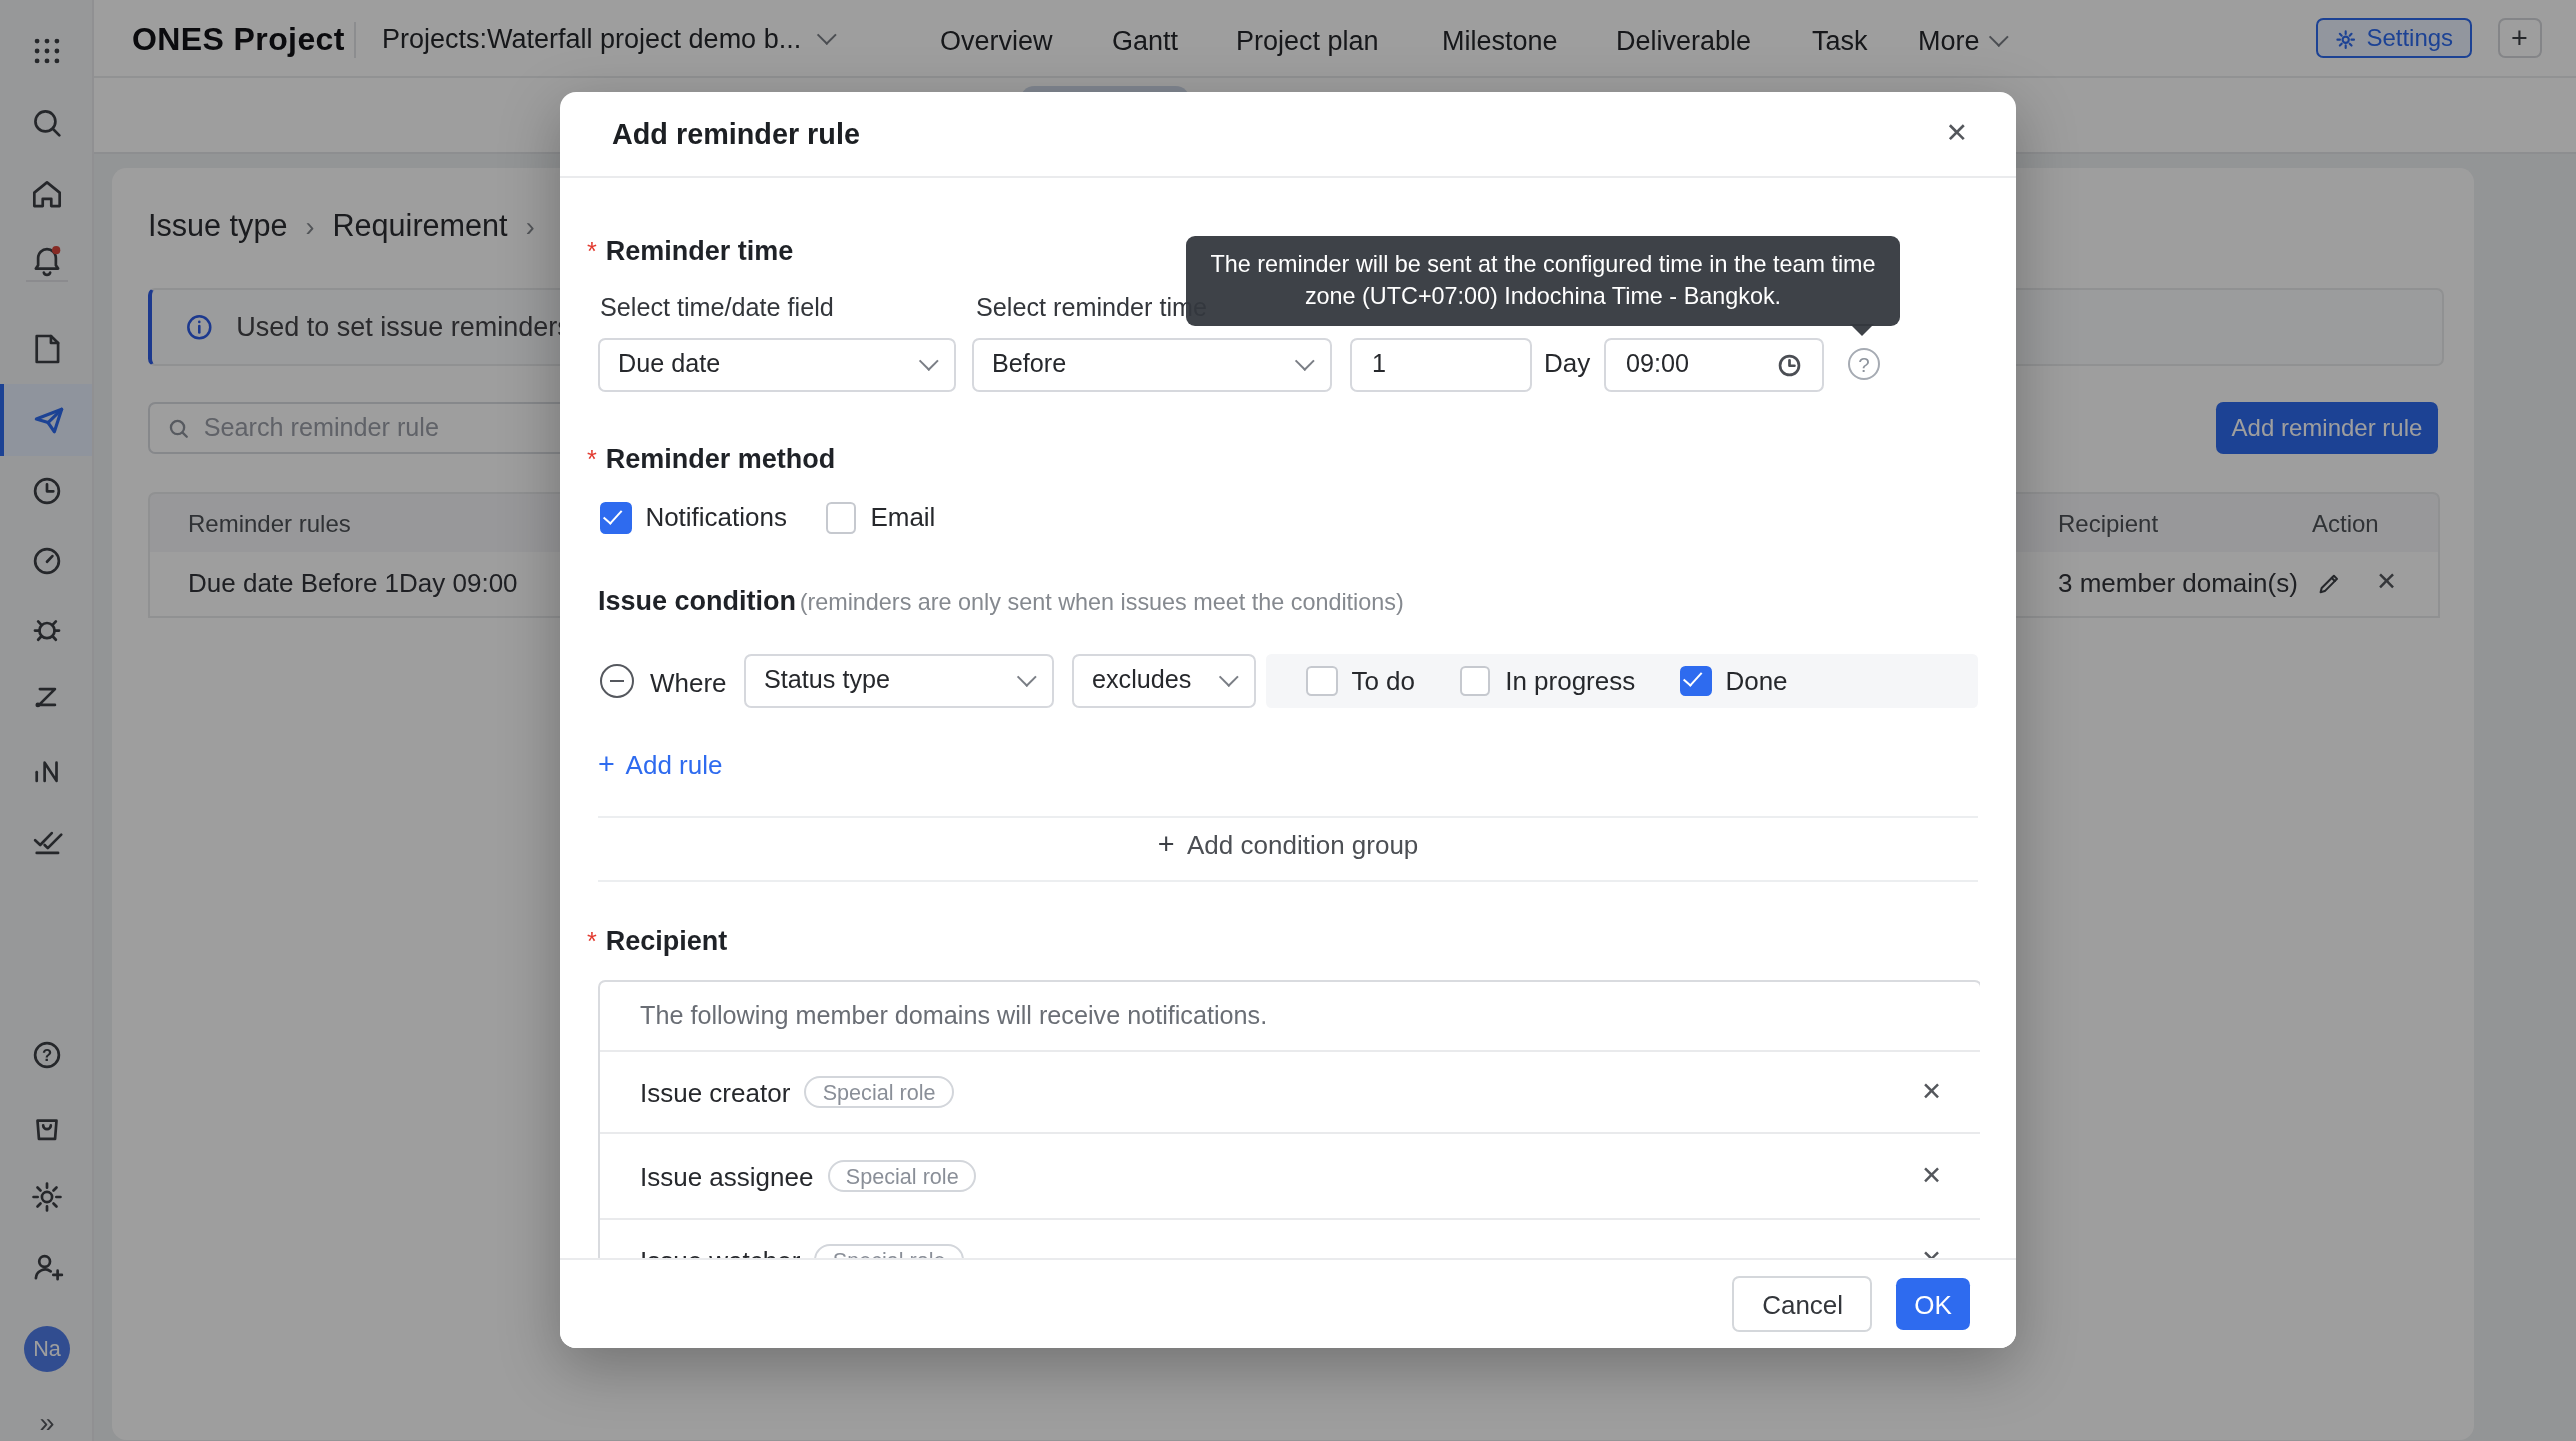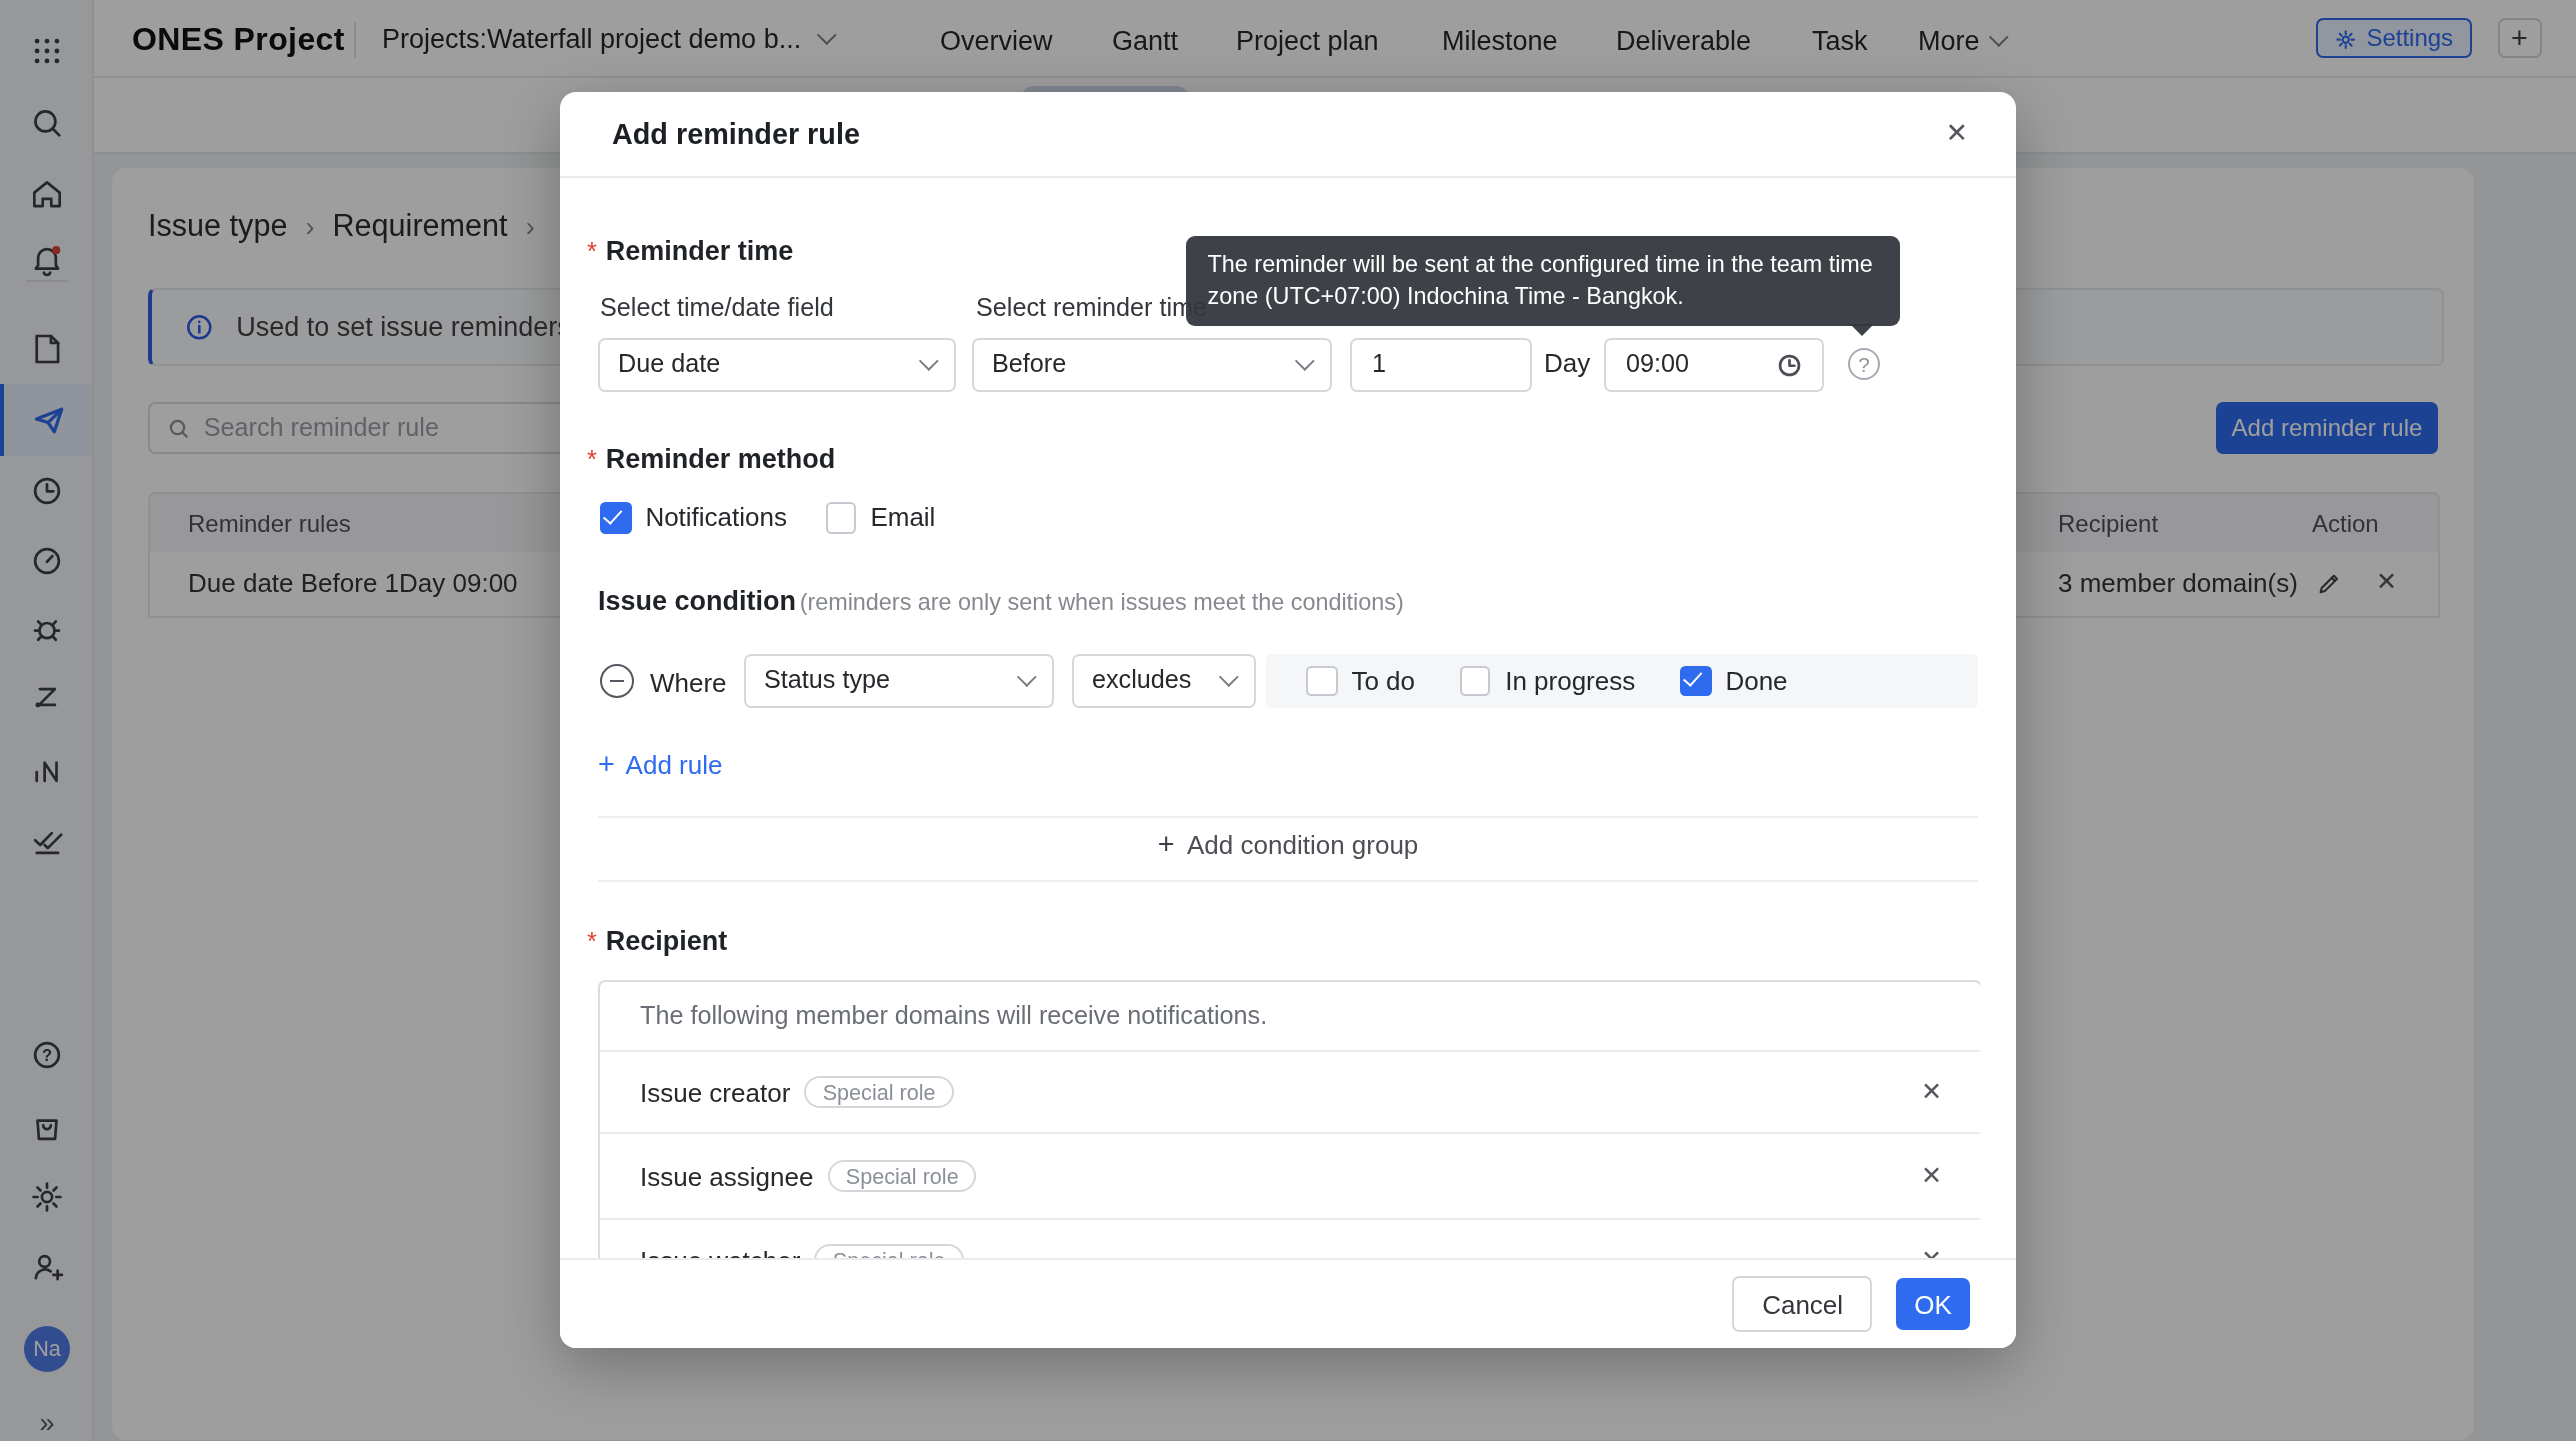--- a/index.html
+++ b/index.html
@@ -1,16 +1,16 @@
 <!DOCTYPE html>
 <html style="font-size:14.4px"><head>
 <meta charset="utf-8">
 <style>
   html,body{margin:0;padding:0;background:#fff;}
-  .viewport{position:relative;width:2576px;height:1441px;overflow:hidden;font-family:"Liberation Sans","DejaVu Sans",sans-serif;}
+  .viewport{position:relative;width:2576px;height:1441px;overflow:hidden;font-family:"Liberation Sans","DejaVu Sans",sans-serif;text-align:center;}
   .screen{position:absolute;left:0;top:0;width:1288px;height:721px;transform:scale(2);transform-origin:0 0;background:#eef0f2;}
   .abs{position:absolute;box-sizing:border-box;}
   .row{display:flex;align-items:center;}
   
   .topbar{left:47px;top:0;width:1241px;height:39px;background:#fff;border-bottom:0.9px solid #ebecee;}
   .brand{font-size:16px;font-weight:700;color:#121317;letter-spacing:0.2px;}
   .navitem{font-size:13.5px;color:#26282c;white-space:nowrap;}
   .vdiv{width:0.9px;height:18px;background:#e3e4e7;}
   .settings-btn{height:20px;border:1.2px solid #2e6bef;border-radius:3.6px;background:#ecf2ff;color:#2e6bef;font-size:12px;display:flex;align-items:center;gap:4.5px;padding:0 8px;}
   .plus-btn{width:21.5px;height:20px;border:0.9px solid #d5d7db;border-radius:3.6px;background:#fff;color:#3c3f45;font-size:14.4px;display:flex;align-items:center;justify-content:center;}

